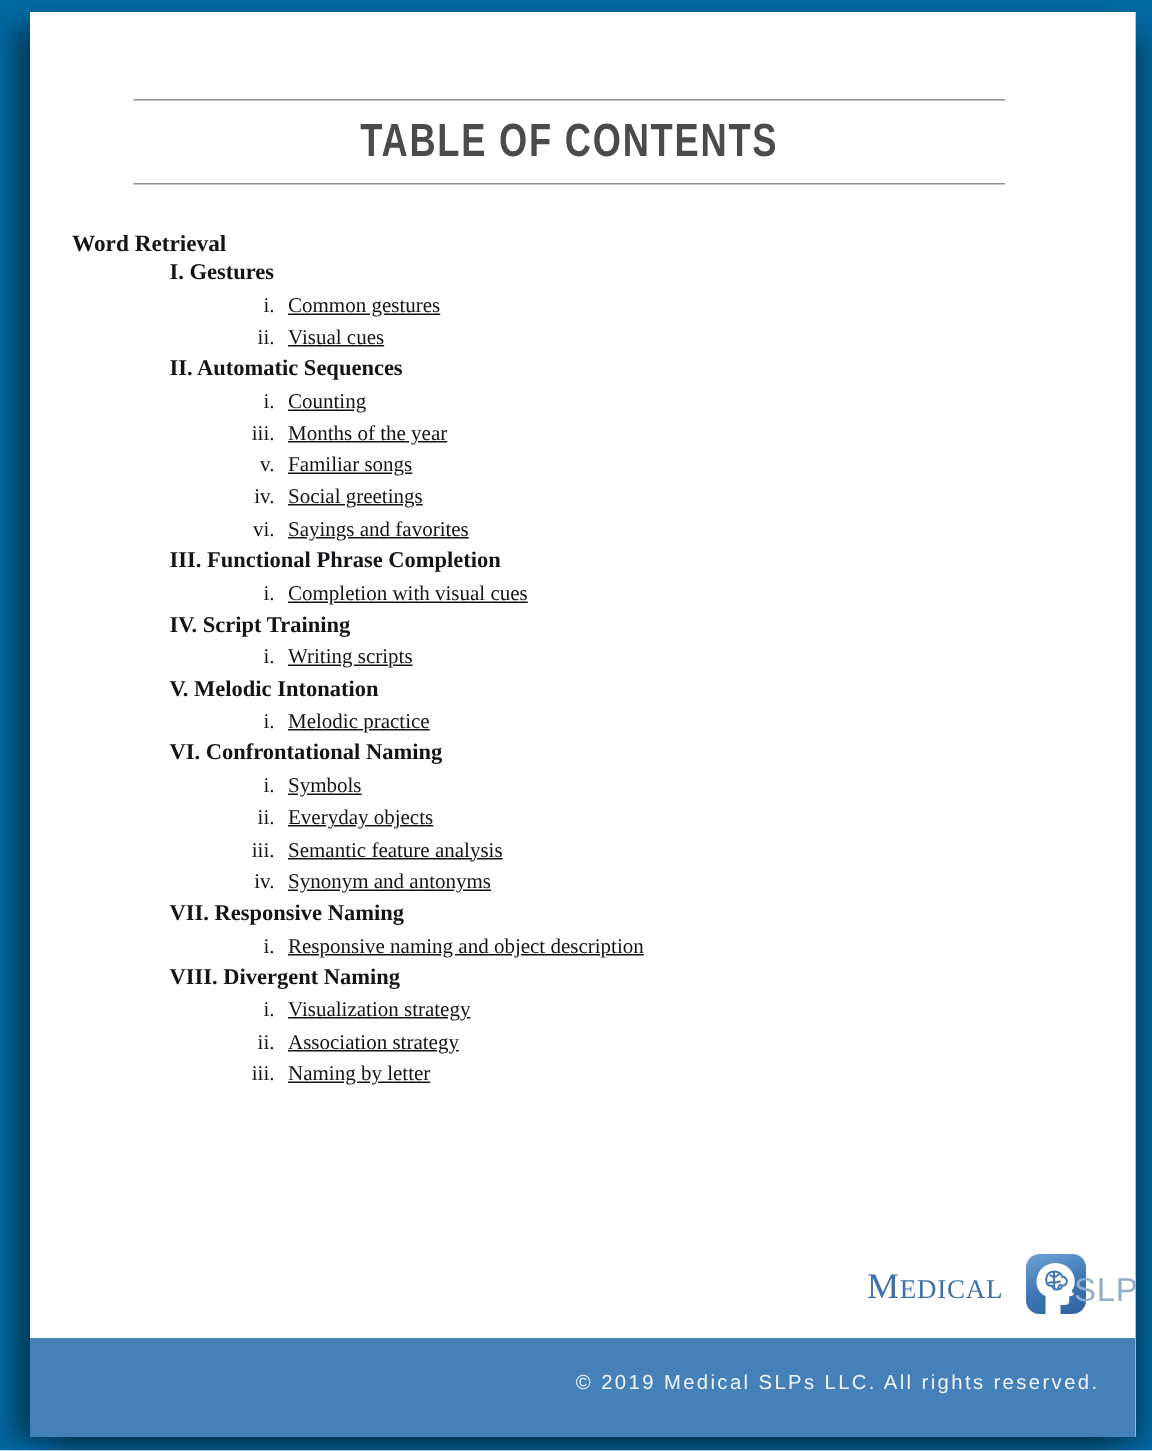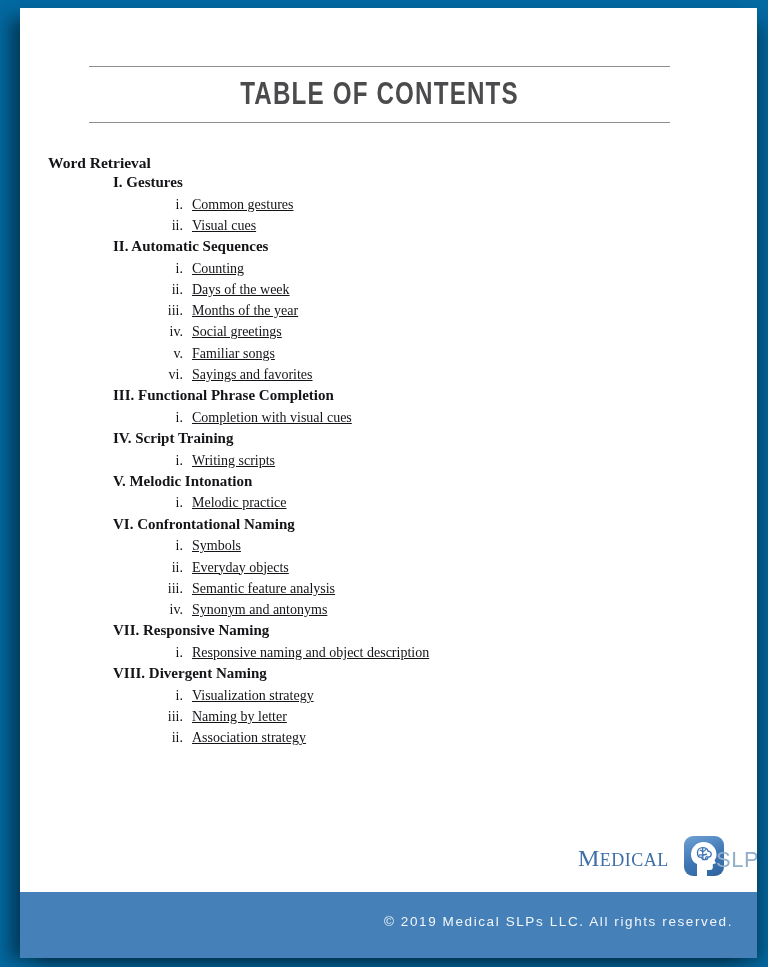--- a/index.html
+++ b/index.html
@@ -186,42 +186,41 @@
     </div>
 
     <div class="toc" id="toc-body">
         <div class="gap-after"></div>
         <div class="top-heading">Word Retrieval</div>
         <div class="lvl1">I. Gestures</div>
         <div class="lvl2"><span class="num">i.</span><span>Common gestures</span></div>
         <div class="lvl2"><span class="num">ii.</span><span>Visual cues</span></div>
         <div class="lvl1">II. Automatic Sequences</div>
         <div class="lvl2"><span class="num">i.</span><span>Counting</span></div>
-        <div class="lvl2"><span class="num">ii.</span><span>Days of the week</span></div>
         <div class="lvl2"><span class="num">iii.</span><span>Months of the year</span></div>
+        <div class="lvl2"><span class="num">v.</span><span>Familiar songs</span></div>
         <div class="lvl2"><span class="num">iv.</span><span>Social greetings</span></div>
-        <div class="lvl2"><span class="num">v.</span><span>Familiar songs</span></div>
         <div class="lvl2"><span class="num">vi.</span><span>Sayings and favorites</span></div>
         <div class="lvl1">III. Functional Phrase Completion</div>
         <div class="lvl2"><span class="num">i.</span><span>Completion with visual cues</span></div>
         <div class="lvl1">IV. Script Training</div>
         <div class="lvl2"><span class="num">i.</span><span>Writing scripts</span></div>
         <div class="lvl1">V. Melodic Intonation</div>
         <div class="lvl2"><span class="num">i.</span><span>Melodic practice</span></div>
         <div class="lvl1">VI. Confrontational Naming</div>
         <div class="lvl2"><span class="num">i.</span><span>Symbols</span></div>
         <div class="lvl2"><span class="num">ii.</span><span>Everyday objects</span></div>
         <div class="lvl2"><span class="num">iii.</span><span>Semantic feature analysis</span></div>
         <div class="lvl2"><span class="num">iv.</span><span>Synonym and antonyms</span></div>
         <div class="lvl1">VII. Responsive Naming</div>
         <div class="lvl2"><span class="num">i.</span><span>Responsive naming and object description</span></div>
         <div class="lvl1">VIII. Divergent Naming</div>
         <div class="lvl2"><span class="num">i.</span><span>Visualization strategy</span></div>
+        <div class="lvl2"><span class="num">ii.</span><span>Association strategy</span></div>
         <div class="lvl2"><span class="num">iii.</span><span>Naming by letter</span></div>
-        <div class="lvl2"><span class="num">ii.</span><span>Association strategy</span></div>
       </div>
 
     <div class="logo">
       <div class="logo-word">
         <span class="cap-big">M</span><span class="cap-small">EDICAL</span>
       </div>
 
       <div class="logo-tile">
         <svg width="40" height="40" viewBox="0 0 40 40" aria-hidden="true">
 

